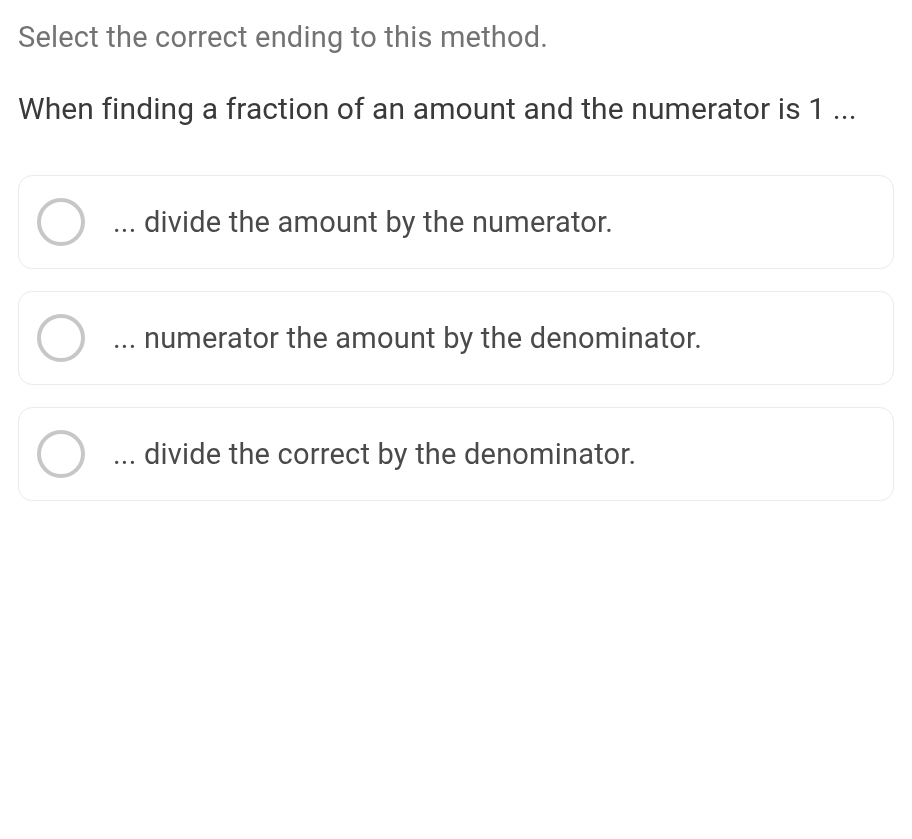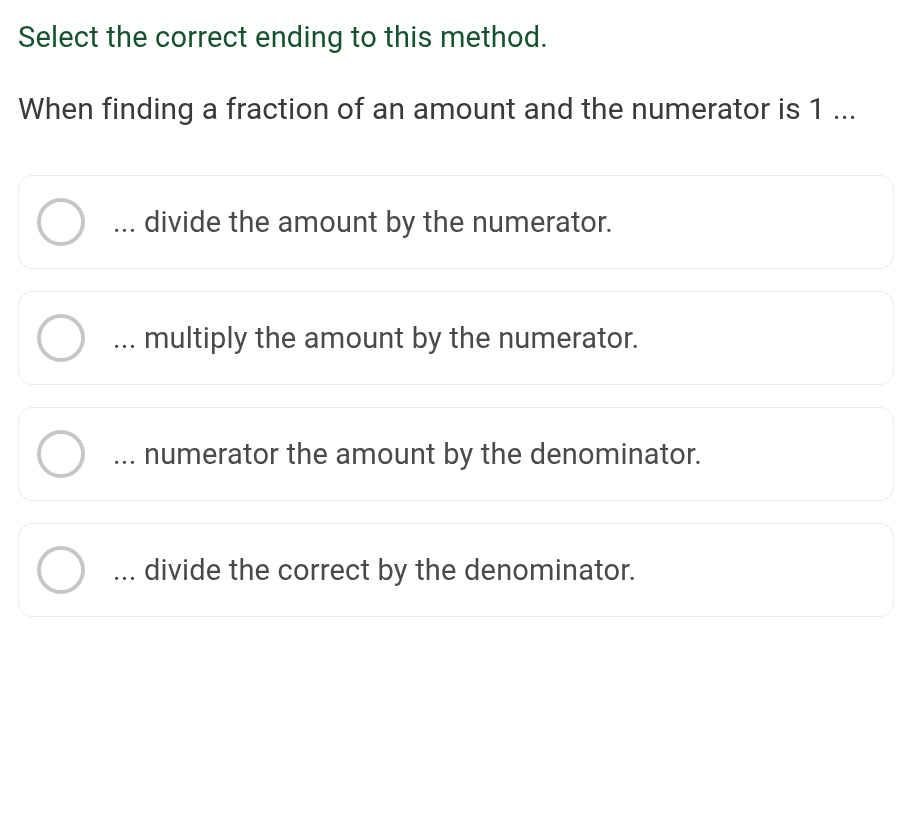--- a/index.html
+++ b/index.html
@@ -12,21 +12,21 @@
       font-family: -apple-system, BlinkMacSystemFont, "Segoe UI", Roboto, "Helvetica Neue", Arial, sans-serif;
       background: #ffffff;
       width: 912px;
       height: 839px;
       padding: 20px 18px;
       color: #3a3a3a;
     }
     
     .instruction {
       font-size: 29px;
-      color: #14532d;
+      color: #737373;
       margin-bottom: 32px;
       font-weight: 400;
       letter-spacing: 0.2px;
     }
     
     .prompt {
       font-size: 30px;
       color: #3a3a3a;
       font-weight: 400;
       line-height: 1.5;
@@ -76,24 +76,20 @@
 
 <div class="prompt">When finding a fraction of an amount and the numerator is 1 ...</div>
 
 <div class="options">
 
   <div class="option">
     <div class="radio"></div>
     <div class="option-text">... divide the amount by the numerator.</div>
   </div>
 
-  <div class="option">
-    <div class="radio"></div>
-    <div class="option-text">... multiply the amount by the numerator.</div>
-  </div>
 
   <div class="option">
     <div class="radio"></div>
     <div class="option-text">... numerator the amount by the denominator.</div>
   </div>
 
   <div class="option">
     <div class="radio"></div>
     <div class="option-text">... divide the correct by the denominator.</div>
   </div>

